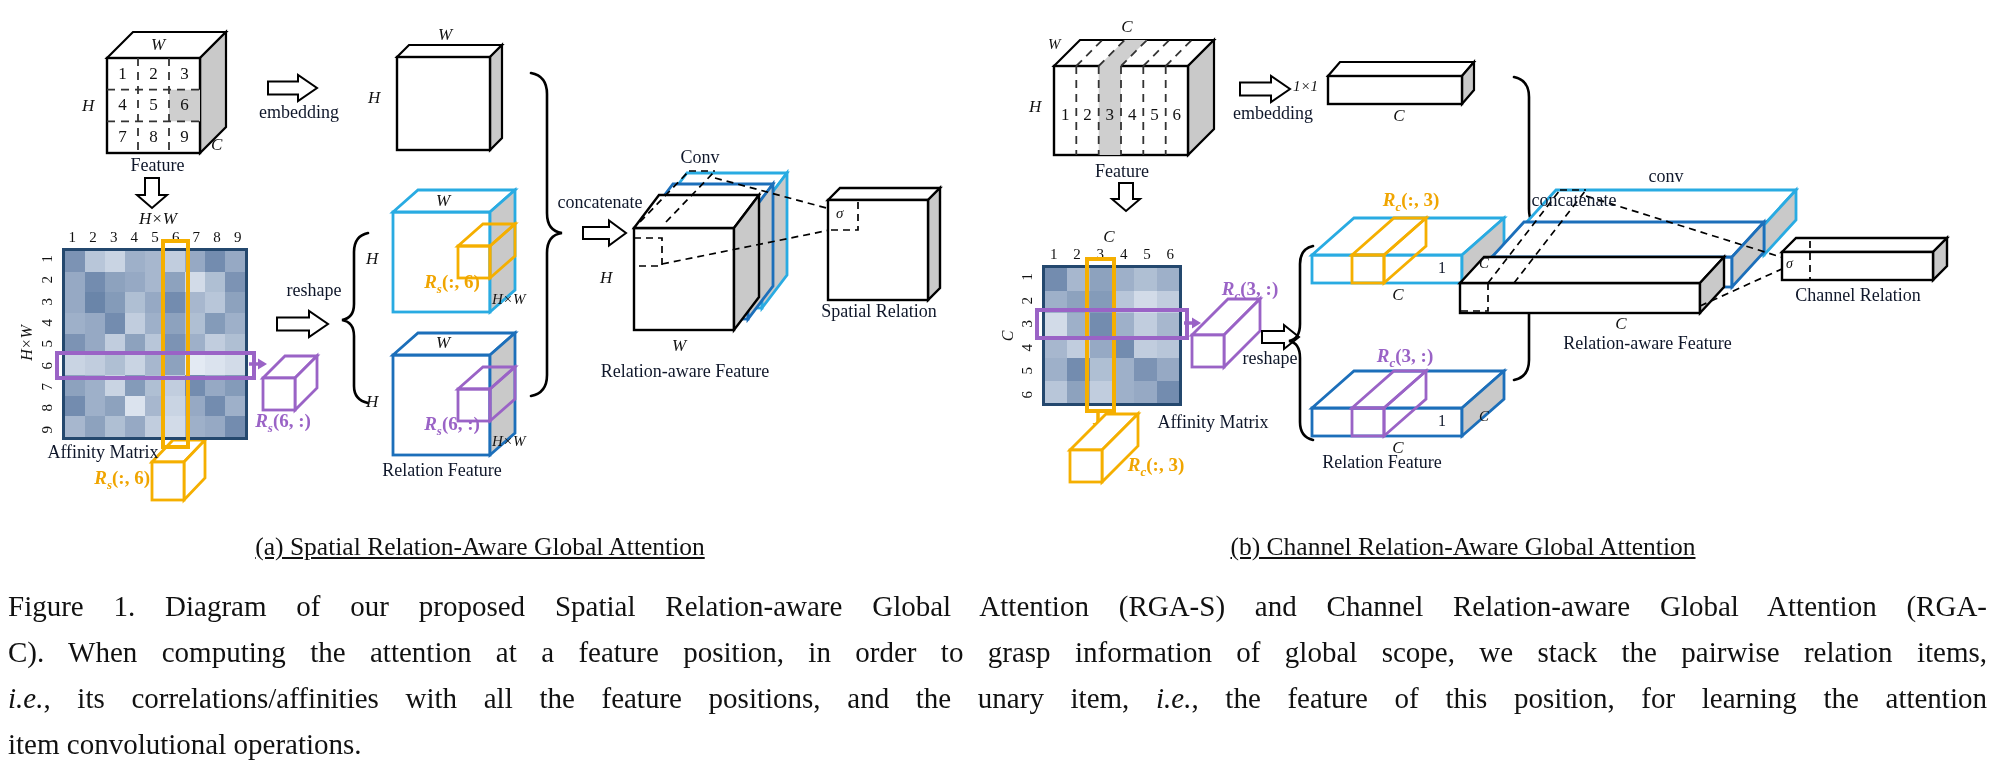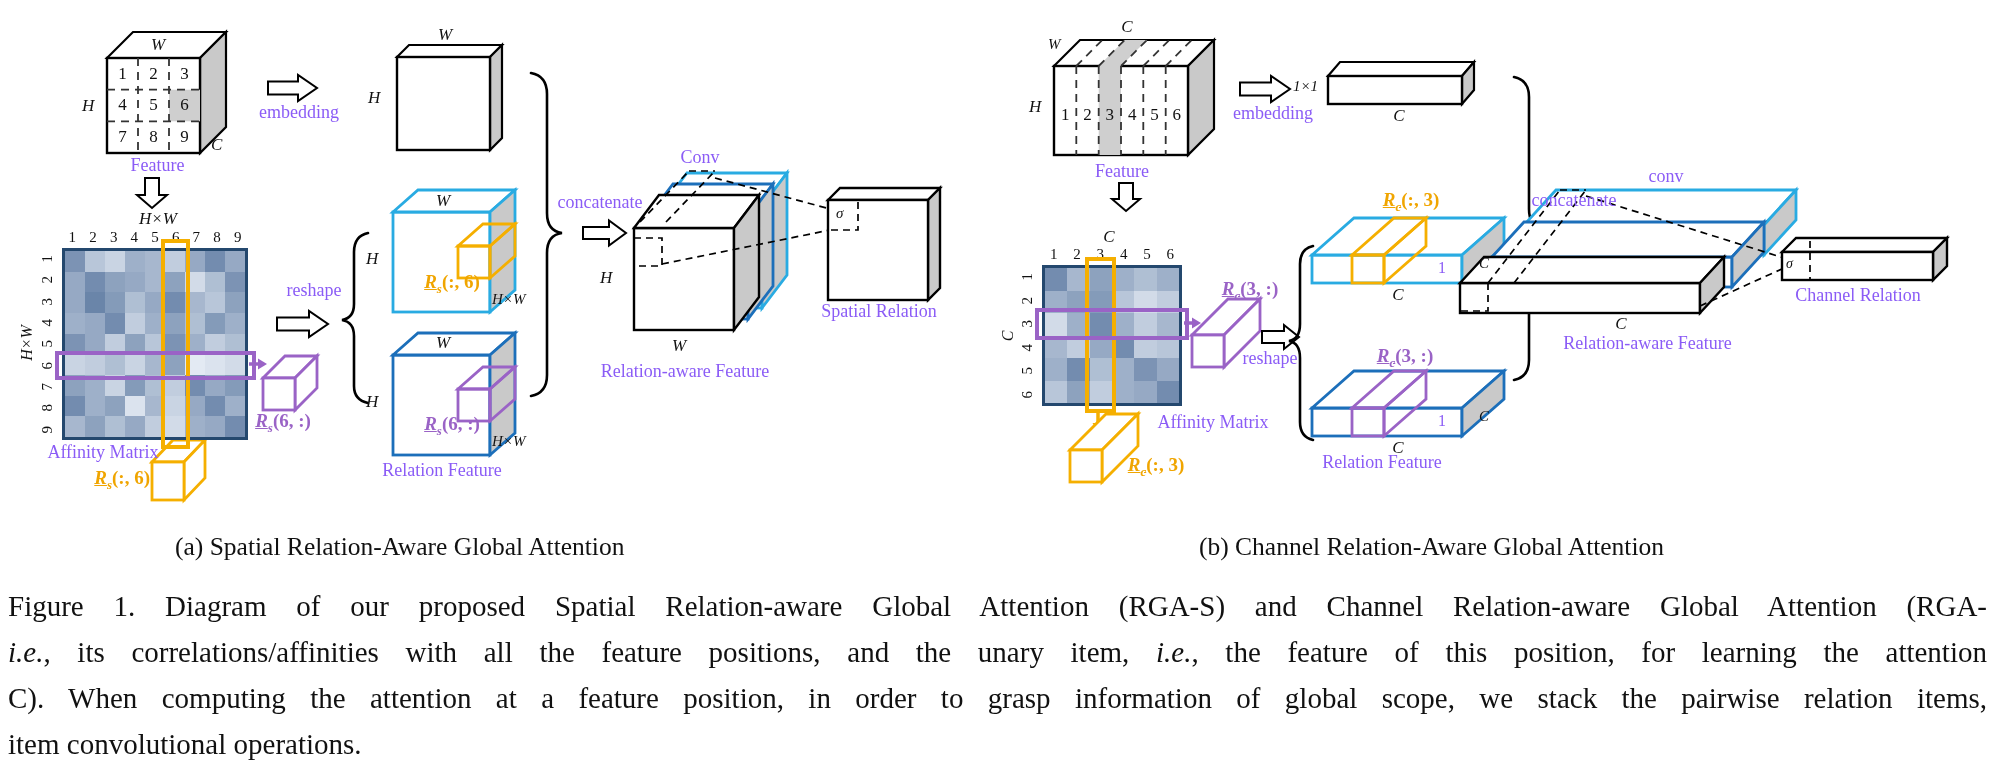--- a/index.html
+++ b/index.html
@@ -1,30 +1,30 @@
 <!DOCTYPE html>
 <html><head>
 <meta charset="utf-8">
 <style>
   html,body{margin:0;padding:0;background:#fff;}
   #page{position:relative;width:1995px;height:763px;background:#fff;overflow:hidden;
         font-family:"Liberation Serif","DejaVu Serif",serif;color:#111;}
   svg{position:absolute;left:0;top:0;}
   .abs{position:absolute;}
-  .lbl{position:absolute;font-size:18px;line-height:1.1;color:#8b5cf6;white-space:nowrap;}
+  .lbl{position:absolute;font-size:18px;line-height:1.1;color:#0f172a;white-space:nowrap;}
   .math{position:absolute;font-style:italic;font-size:17px;line-height:1;color:#111;white-space:nowrap;}
   .sm{font-size:15px;}
   .ctr{text-align:center;}
   .rgt{text-align:right;}
   .rlab{position:absolute;font-weight:bold;font-size:19px;line-height:1;white-space:nowrap;}
-  .rlab i{font-style:italic;text-decoration:underline;}
+  .rlab i{font-style:italic;}
   .rlab sub{font-size:13px;}
   .c-gold{color:#f0a500;}
   .c-purple{color:#9a63c6;}
-  .cap-sub{position:absolute;font-size:25.5px;white-space:nowrap;text-align:left;}
+  .cap-sub{position:absolute;font-size:25.5px;white-space:nowrap;text-align:center;text-decoration:underline;}
   .caption{position:absolute;left:8px;top:583px;width:1979px;font-size:29px;}
   .capline{line-height:46px;text-align:justify;}
   .capline.just{text-align-last:justify;}
   
   .heatmap{position:absolute;display:grid;border:3px solid #24486e;box-sizing:border-box;}
   .heatmap div{width:100%;height:100%;}
   
   .hl{position:absolute;box-sizing:border-box;background:transparent;}
   .hl-gold{border:4px solid #f5af00;}
   .hl-purple{border:4px solid #9a63c6;}
@@ -459,21 +459,21 @@
 <span class="lbl ctr abs" style="left:1312px;top:453px;width:140px;">Relation Feature</span>
 
 <span class="lbl ctr abs" style="left:1518px;top:191px;width:112px;">concatenate</span>
 <span class="lbl ctr abs" style="left:1634px;top:167px;width:64px;">conv</span>
 <span class="math ctr" style="left:1606px;top:315px;width:30px;">C</span>
 <span class="lbl ctr abs" style="left:1540px;top:334px;width:215px;">Relation-aware Feature</span>
 <span class="sig" style="left:1786px;top:256px;font-size:14px;">σ</span>
 <span class="lbl ctr abs" style="left:1772px;top:286px;width:172px;">Channel Relation</span>
 
 <div class="cap-sub" style="left:175px;top:532px;width:610px;">(a)  Spatial Relation-Aware Global Attention</div>
-<div class="cap-sub" style="left:1199px;top:532px;width:610px;">(b)  Channel Relation-Aware Global Attention</div>
+<div class="cap-sub" style="left:1158px;top:532px;width:610px;">(b)  Channel Relation-Aware Global Attention</div>
 <div class="caption">
   <div class="capline just"><span>Figure 1. Diagram of our proposed Spatial Relation-aware Global Attention (RGA-S) and Channel Relation-aware Global Attention (RGA-</span></div>
+  <div class="capline just"><span>C). When computing the attention at a feature position, in order to grasp information of global scope, we stack the pairwise relation items,</span></div>
   <div class="capline just"><span style="font-style: italic;">i.e.</span><span>, its correlations/affinities with all the feature positions, and the unary item, </span><span style="font-style: italic;">i.e.</span><span>, the feature of this position, for learning the attention</span></div>
-  <div class="capline just"><span>C). When computing the attention at a feature position, in order to grasp information of global scope, we stack the pairwise relation items,</span></div>
   <div class="capline"><span>item convolutional operations.</span></div>
 </div>
 
 </div>
 
 </body></html>

